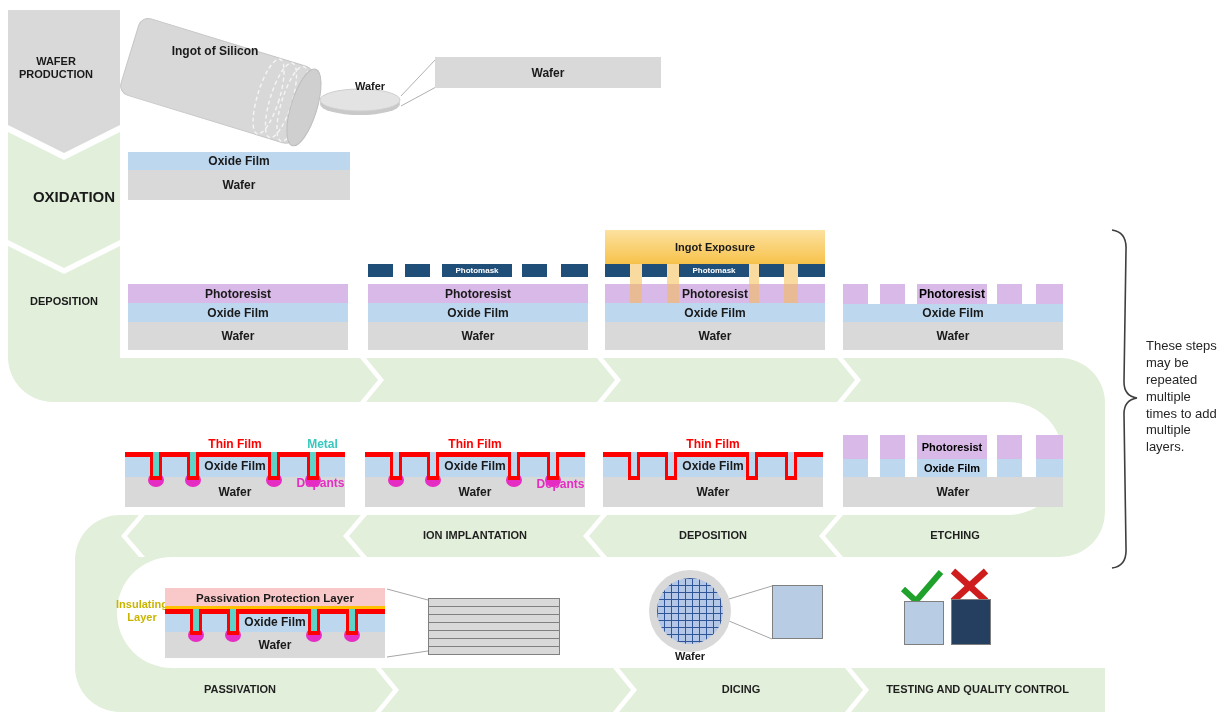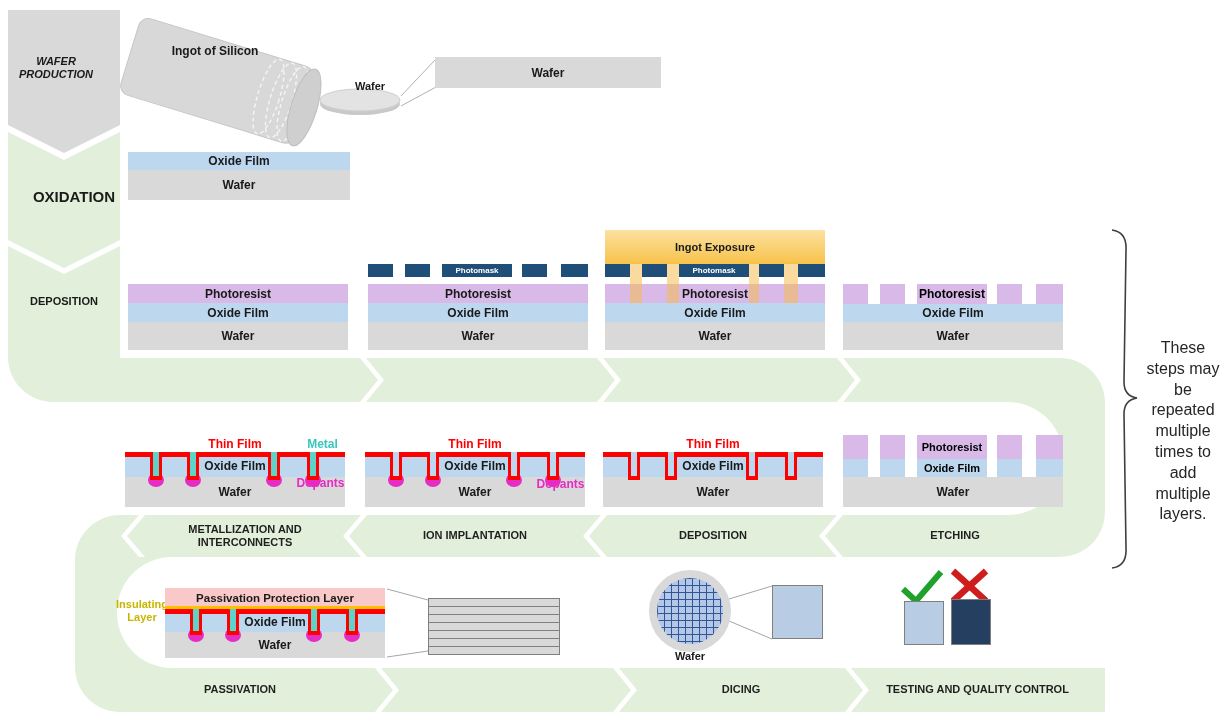--- a/index.html
+++ b/index.html
@@ -80,21 +80,21 @@
 
     <polyline points="903,589 916,601 941,572" fill="none" stroke="#1fa12c" stroke-width="6"></polyline>
     <g stroke="#cf1d1d" stroke-width="6.5">
       <line x1="953" y1="571" x2="986" y2="601"></line>
       <line x1="986" y1="571" x2="953" y2="601"></line>
     </g>
 
     <path d="M 1112 230 Q 1127 232 1126 250 L 1124 382 Q 1124 396 1137 398 Q 1124 400 1124 414 L 1126 548 Q 1127 566 1112 568" fill="none" stroke="#3f3f3f" stroke-width="1.6"></path>
   </svg>
 
-  <div class="lbl" style="left:8px;top:55px;width:96px;font-size:11px;font-style:italic;">WAFER PRODUCTION</div>
+  <div class="lbl" style="left:8px;top:55px;width:96px;font-size:11px;">WAFER PRODUCTION</div>
   <div class="lbl" style="left:8px;top:188px;width:132px;font-size:15px;">OXIDATION</div>
   <div class="lbl" style="left:8px;top:295px;width:112px;font-size:11px;">DEPOSITION</div>
 
   <div class="lbl" style="left:150px;top:45px;width:130px;font-size:12px;">Ingot of Silicon</div>
   <div class="lbl" style="left:340px;top:80px;width:60px;font-size:11px;">Wafer</div>
   <div class="layer wafer-fill" style="left:435px;top:57px;width:226px;height:31px;">
     <span>Wafer</span>
   </div>
 
   <div>
@@ -272,21 +272,20 @@
     <div class="seg oxide-fill" style="left:917px;top:459px;width:70px;height:18px;display:flex;align-items:center;justify-content:center;font-weight:bold;font-size:11px;">
       <span>Oxide Film</span>
     </div>
     <div class="seg oxide-fill" style="left:997px;top:459px;width:25px;height:18px;"></div>
     <div class="seg oxide-fill" style="left:1036px;top:459px;width:27px;height:18px;"></div>
     <div class="layer wafer-fill" style="left:843px;top:477px;width:220px;height:30px;">
       <span>Wafer</span>
     </div>
   </div>
 
-  <div class="band-lbl" style="left:145px;top:521px;width:200px;height:30px;">METALLIZATION AND INTERCONNECTS</div>
   <div class="band-lbl" style="left:375px;top:529px;width:200px;height:14px;">ION IMPLANTATION</div>
   <div class="band-lbl" style="left:613px;top:529px;width:200px;height:14px;">DEPOSITION</div>
   <div class="band-lbl" style="left:860px;top:529px;width:190px;height:14px;">ETCHING</div>
 
   <div>
     <div class="lbl" style="left:112px;top:598px;width:60px;font-size:11px;color:#c9b500;">Insulating Layer</div>
     <div class="layer" style="left:165px;top:588px;width:220px;height:19px;background:#f9c9c9;font-size:11.5px;">
       <span>Passivation Protection Layer</span>
     </div>
     <div class="seg" style="left:165px;top:606px;width:220px;height:3px;background:#ffc000;"></div>
@@ -333,15 +332,15 @@
 
   <div>
     <div class="abs" style="left:904px;top:601px;width:40px;height:44px;background:#b8cce4;border:1.5px solid #7f7f7f;box-sizing:border-box;"></div>
     <div class="abs" style="left:951px;top:599px;width:40px;height:46px;background:#243f60;border:1.5px solid #7f7f7f;box-sizing:border-box;"></div>
   </div>
 
   <div class="band-lbl" style="left:140px;top:683px;width:200px;height:14px;">PASSIVATION</div>
   <div class="band-lbl" style="left:641px;top:683px;width:200px;height:14px;">DICING</div>
   <div class="band-lbl" style="left:855px;top:683px;width:245px;height:14px;">TESTING AND QUALITY CONTROL</div>
 
-  <div class="abs" style="left:1146px;top:338px;width:74px;font-size:16px;color:#262626;line-height:1.3;text-align:center;">These steps may be repeated multiple times to add multiple layers.</div>
+  <div class="abs" style="left:1146px;top:338px;width:74px;font-size:13px;color:#262626;line-height:1.3;">These steps may be repeated multiple times to add multiple layers.</div>
 
 </div>
 
 </body></html>

